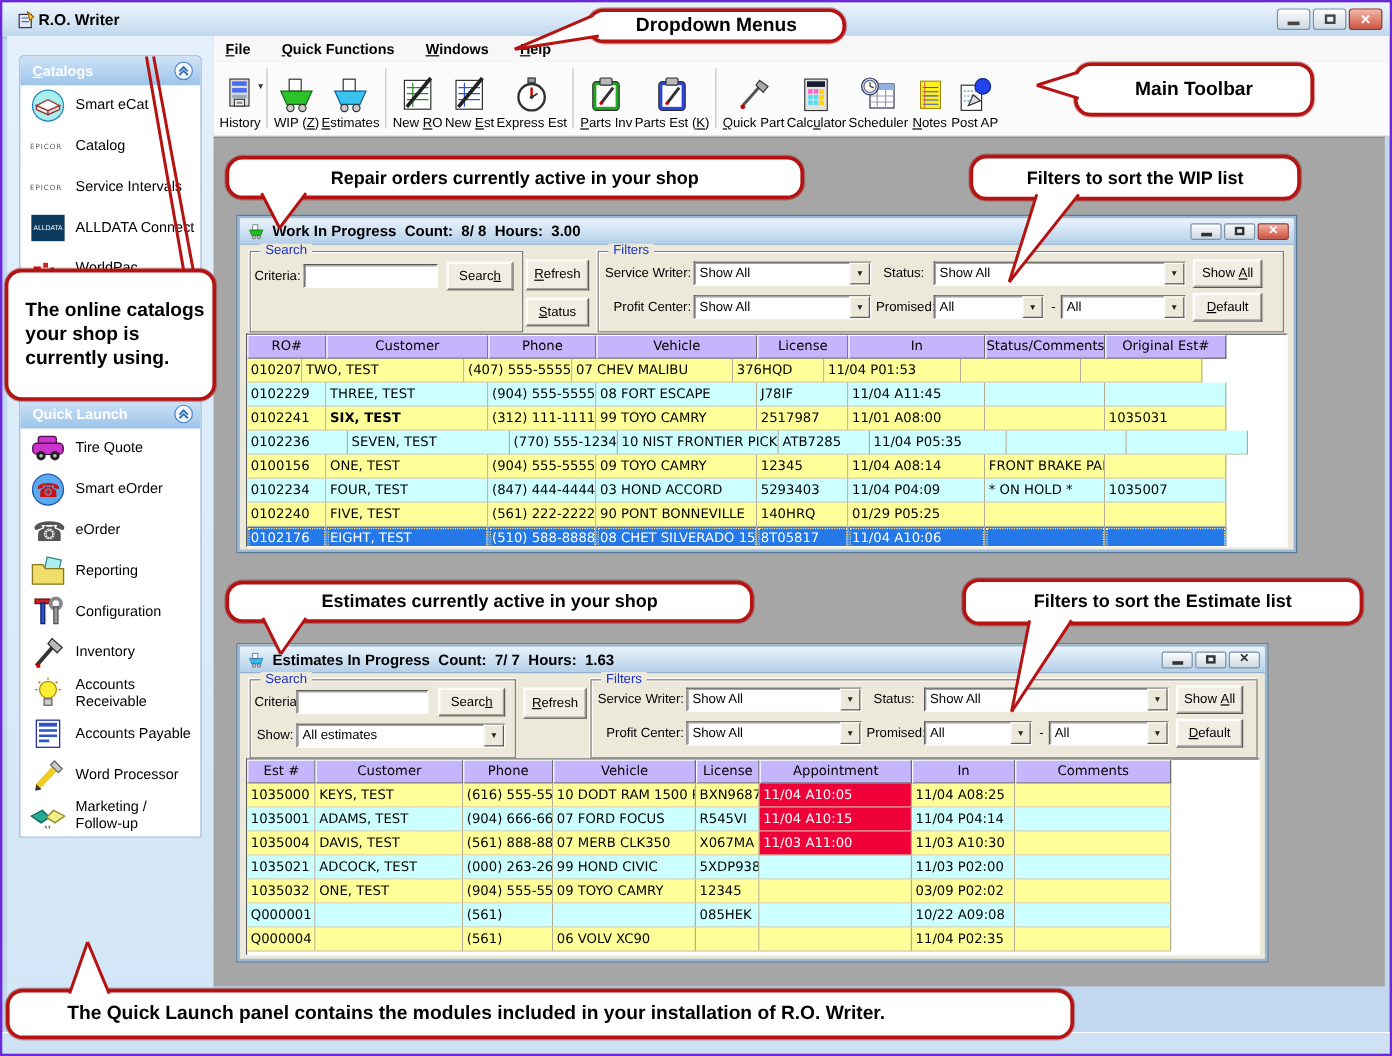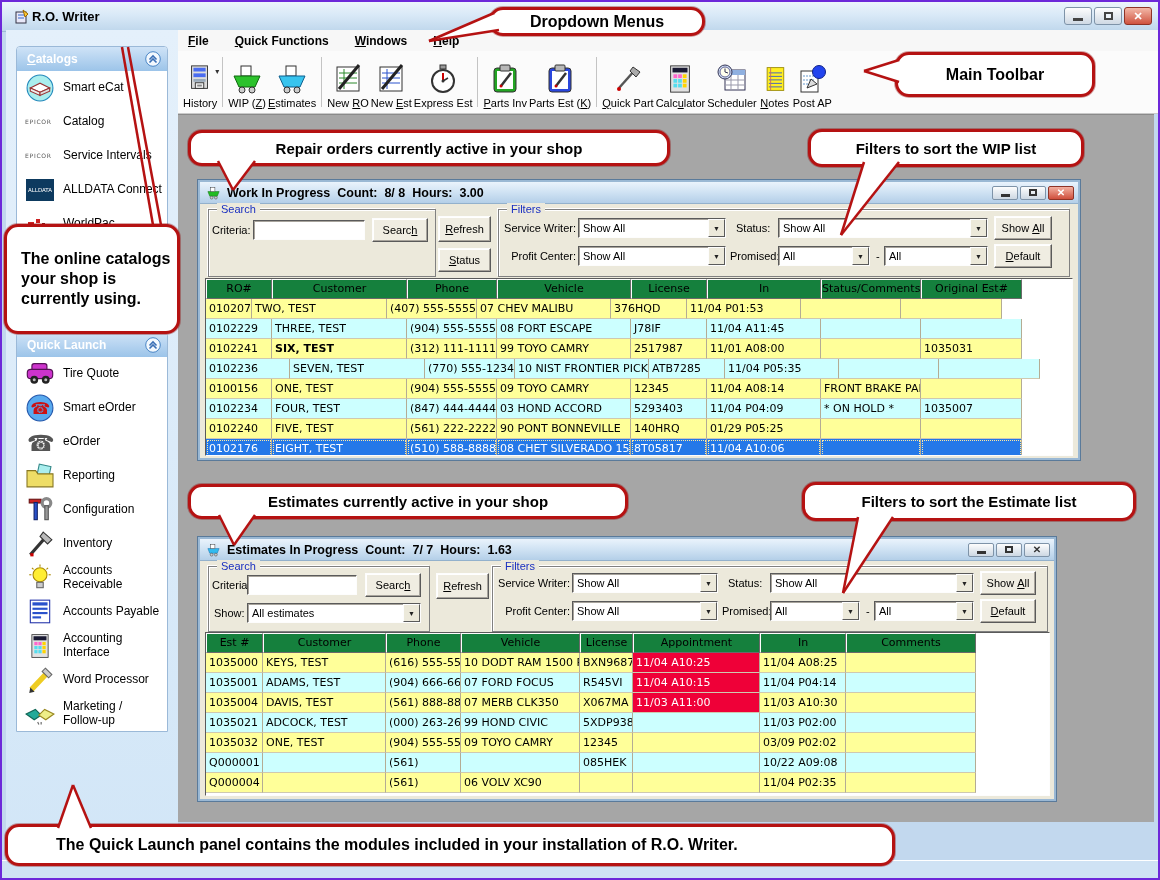--- a/index.html
+++ b/index.html
@@ -87,21 +87,21 @@
     border-color:#fdfdfd #5a5a5a #5a5a5a #fdfdfd; display:flex; align-items:center; justify-content:center;
     font-size:7px; color:#222; }
 
   
   .tbl-wrap { position:absolute; background:#fff; border:1px solid;
     border-color:#5a5a5a #fdfdfd #fdfdfd #5a5a5a; overflow:hidden; }
   .trow { display:flex; }
   .tcell { font-size:11px; font-family:"DejaVu Sans", sans-serif; white-space:pre; overflow:hidden;
     height:20px; line-height:19px; padding-left:3px;
     border-right:1px solid #b4ac94; border-bottom:1px solid #cfc9b0; }
-  .thead .tcell { background:#15803d; border:1px solid; border-color:#fdfdfd #6a6a6a #6a6a6a #fdfdfd;
+  .thead .tcell { background:#c4b5fd; border:1px solid; border-color:#fdfdfd #6a6a6a #6a6a6a #fdfdfd;
     text-align:center; padding:0; line-height:18px; height:20px; }
   .row-yellow .tcell { background:#ffff99; }
   .row-cyan .tcell { background:#ccffff; }
   .row-sel .tcell { background:#2478e8; color:#fff; outline:1px dotted #ffe9a0; outline-offset:-2px; }
   .cell-red { background:#ef0038 !important; color:#fff; }
 
   
   .callout { position:absolute; background:#fff; border:3px solid #b51212; border-radius:14px;
     box-shadow:0 0 0 1px rgba(140,0,0,.35); display:flex; align-items:center; z-index:40;
     font-weight:bold; color:#000; }
@@ -474,38 +474,20 @@
                 <rect x="6" y="4" width="14" height="3" fill="#2a52cc"></rect>
                 <line x1="6" y1="10" x2="20" y2="10" stroke="#2a52cc" stroke-width="2"></line>
                 <line x1="6" y1="14" x2="20" y2="14" stroke="#2a52cc" stroke-width="2"></line>
                 <line x1="6" y1="18" x2="14" y2="18" stroke="#2a52cc" stroke-width="2"></line>
               </svg>
             </span>
             <span class="sb-label">Accounts Payable</span>
           </div>
           <div class="sb-item">
             <span class="sb-icon">
-              <svg width="26" height="28" viewBox="0 0 32 32">
-                <rect x="6" y="2" width="20" height="28" fill="#e2e2e2" stroke="#333"></rect>
-                <rect x="8" y="4" width="16" height="5" fill="#1a1a33"></rect>
-                <rect x="9" y="11" width="4" height="4" fill="#f6c"></rect>
-                <rect x="14" y="11" width="4" height="4" fill="#f6c"></rect>
-                <rect x="19" y="11" width="4" height="4" fill="#ffd400"></rect>
-                <rect x="9" y="16" width="4" height="4" fill="#5de"></rect>
-                <rect x="14" y="16" width="4" height="4" fill="#5de"></rect>
-                <rect x="19" y="16" width="4" height="4" fill="#ffd400"></rect>
-                <rect x="9" y="21" width="4" height="4" fill="#5de"></rect>
-                <rect x="14" y="21" width="4" height="4" fill="#5de"></rect>
-                <rect x="19" y="21" width="4" height="4" fill="#ffd400"></rect>
-              </svg>
-            </span>
-            <span class="sb-label">Accounting Interface</span>
-          </div>
-          <div class="sb-item">
-            <span class="sb-icon">
               <svg width="28" height="28" viewBox="0 0 26 26">
                 <line x1="5" y1="22" x2="19" y2="7" stroke="#eecc22" stroke-width="5"></line>
                 <polygon points="18,2 24,8 21,11 15,5" fill="#ccc" stroke="#666"></polygon>
                 <polygon points="3,25 8,24 4,20" fill="#333"></polygon>
               </svg>
             </span>
             <span class="sb-label">Word Processor</span>
           </div>
           <div class="sb-item">
             <span class="sb-icon">
@@ -759,21 +741,21 @@
             <div class="tcell" style="width: 127px;">Appointment</div>
             <div class="tcell" style="width: 86px;">In</div>
             <div class="tcell" style="width: 130px;">Comments</div>
           </div>
           <div class="trow row-yellow">
             <div class="tcell" style="width: 57px;">1035000</div>
             <div class="tcell" style="width: 123px;">KEYS, TEST</div>
             <div class="tcell" style="width: 75px;">(616) 555-5555</div>
             <div class="tcell" style="width: 119px;">10 DODT RAM 1500 PICKUP</div>
             <div class="tcell" style="width: 53px;">BXN9687</div>
-            <div class="tcell cell-red" style="width: 127px;">11/04 A10:25</div>
+            <div class="tcell cell-red" style="width: 127px;">11/04 A10:05</div>
             <div class="tcell" style="width: 86px;">11/04 A08:25</div>
             <div class="tcell" style="width: 130px;"></div>
           </div>
           <div class="trow row-cyan">
             <div class="tcell" style="width: 57px;">1035001</div>
             <div class="tcell" style="width: 123px;">ADAMS, TEST</div>
             <div class="tcell" style="width: 75px;">(904) 666-6666</div>
             <div class="tcell" style="width: 119px;">07 FORD FOCUS</div>
             <div class="tcell" style="width: 53px;">R545VI</div>
             <div class="tcell cell-red" style="width: 127px;">11/04 A10:15</div>

